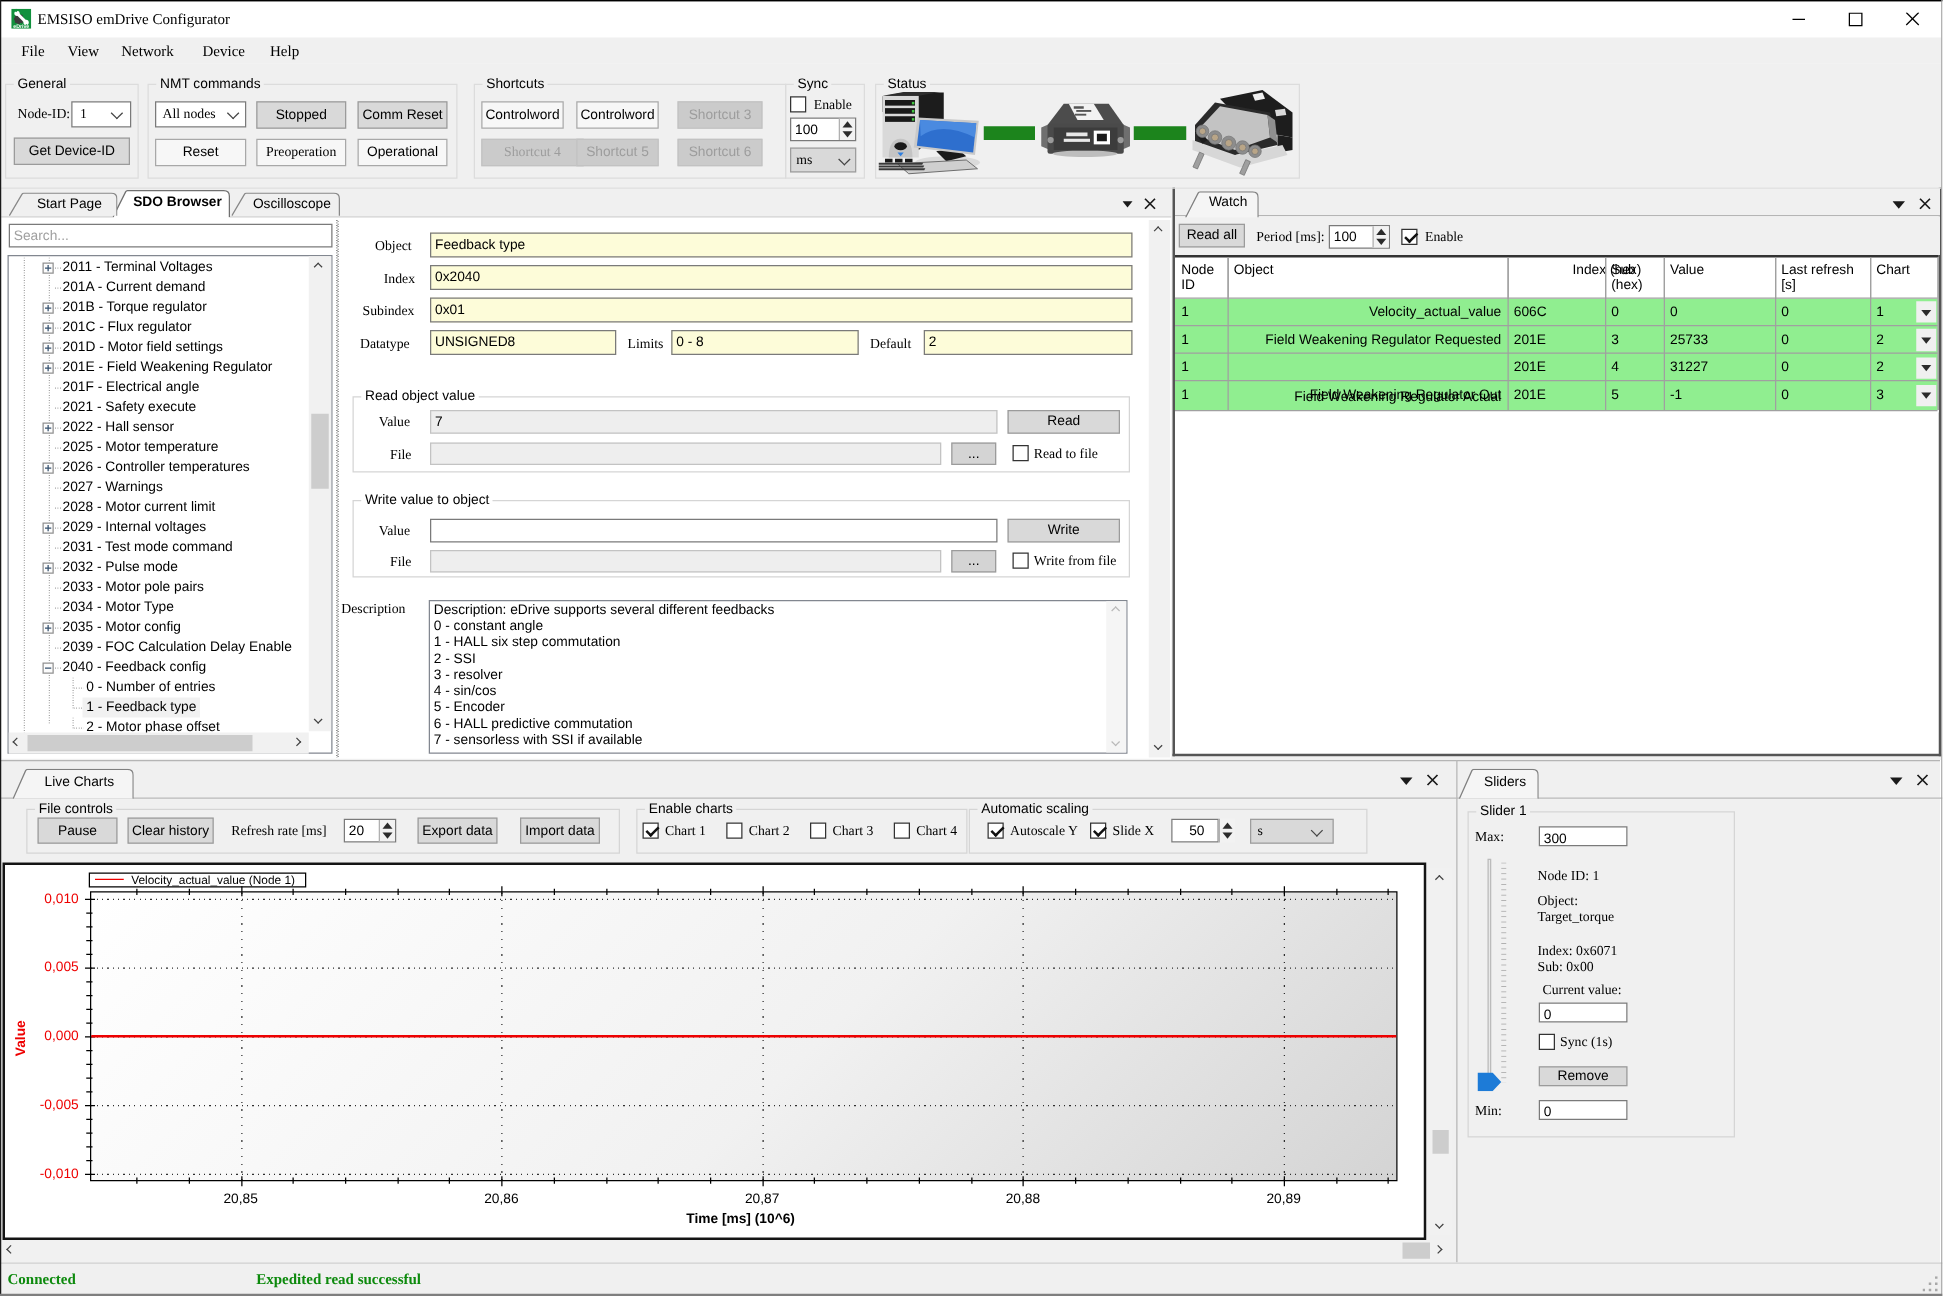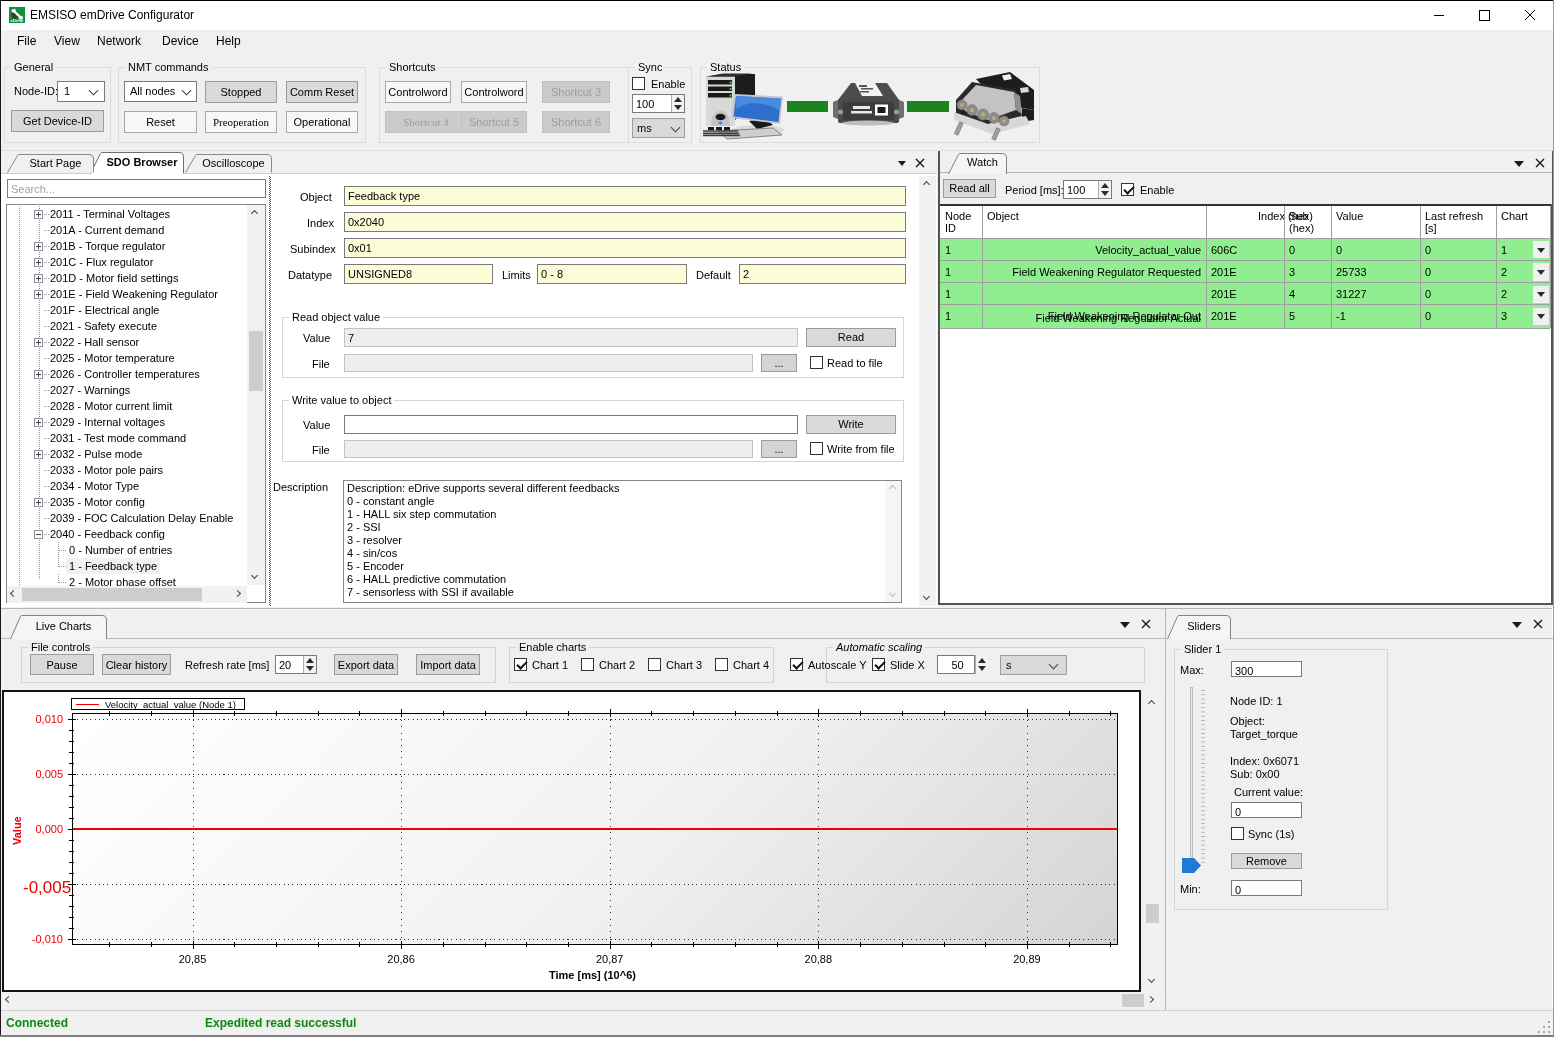--- a/index.html
+++ b/index.html
@@ -9,21 +9,21 @@
 .gb { position:absolute; border:1px solid #dcdcdc; }
 .gb > .gbl { position:absolute; top:-7px; left:6px; background:#f0f0f0; padding:0 3px; font-size:11px; }
 .btn { position:absolute; background:#d9d9d9; border:1px solid #9b9b9b; font-size:11px; text-align:center; line-height:20px; }
 .btnw { position:absolute; background:#f7f7f7; border:1px solid #a8a8a8; font-size:11px; text-align:center; line-height:20px; }
 .btnd { position:absolute; background:#cbcbcb; border:1px solid #c2c2c2; color:#9d9d9d; font-size:11px; text-align:center; line-height:20px; }
 .fld { position:absolute; background:#fff; border:1px solid #7a7a7a; font-size:11px; padding-left:3px; line-height:18px; white-space:nowrap; overflow:hidden; }
 .fldy { background:#fdfcd9; }
 .fldd { background:#eeeeee; border:1px solid #c3c3c3; }
 .cb { position:absolute; width:13px; height:13px; background:#fff; border:1px solid #333; }
 .cb.ck:before { content:""; position:absolute; left:2px; top:-1px; width:8px; height:4px; border-left:2px solid #111; border-bottom:2px solid #111; transform:rotate(-45deg); transform-origin:center; margin-top:3px; }
-.lbl { position:absolute; font-size:11px; white-space:nowrap; }
+.lbl { position:absolute; font-size:11px; white-space:nowrap;font-family:Liberation Serif, serif; }
 .dd { position:absolute; background:#fff; border:1px solid #7a7a7a; }
 .chev { position:absolute; width:8px; height:8px; }
 .chev:before { content:""; position:absolute; left:0; top:0; width:6px; height:6px; border-right:1.6px solid #444; border-bottom:1.6px solid #444; transform:rotate(45deg); }
 .spinbtns { position:absolute; width:13px; background:#f2f2f2; border-left:1px solid #b0b0b0; }
 .tri-u { width:0; height:0; border-left:4px solid transparent; border-right:4px solid transparent; border-bottom:5px solid #2b2b2b; position:absolute; }
 .tri-d { width:0; height:0; border-left:4px solid transparent; border-right:4px solid transparent; border-top:5px solid #2b2b2b; position:absolute; }
 .sb { position:absolute; background:#f1f1f1; }
 .sbthumb { position:absolute; background:#cdcdcd; }
 .ch { position:absolute; width:5px; height:5px; border-left:1.7px solid #404040; border-top:1.7px solid #404040; }
 .chu { transform:rotate(45deg); } .chd { transform:rotate(225deg); } .chl { transform:rotate(-45deg); } .chr { transform:rotate(135deg); }
@@ -508,21 +508,21 @@
   </div>
 <div class="cb ck" style="left:514px;top:658px;"></div>
 <div class="lbl" style="left:532px;top:659px;">Chart 1</div>
 <div class="cb" style="left:581px;top:658px;"></div>
 <div class="lbl" style="left:599px;top:659px;">Chart 2</div>
 <div class="cb" style="left:648px;top:658px;"></div>
 <div class="lbl" style="left:666px;top:659px;">Chart 3</div>
 <div class="cb" style="left:715px;top:658px;"></div>
 <div class="lbl" style="left:733px;top:659px;">Chart 4</div>
 
-<div class="gb" style="left:826px;top:647px;width:319px;height:36px;border-color:#d5d5d5;font-style:italic;">
+<div class="gb" style="left:775px;top:647px;width:319px;height:36px;border-color:#d5d5d5;">
     <div class="gbl">Automatic scaling</div>
   </div>
 <div class="cb ck" style="left:790px;top:658px;"></div>
 <div class="lbl" style="left:808px;top:659px;">Autoscale Y</div>
 <div class="cb ck" style="left:872px;top:658px;"></div>
 <div class="lbl" style="left:890px;top:659px;">Slide X</div>
 <div class="fld" style="left:937px;top:655px;width:38px;height:19px;text-align:center;">50</div>
 <div class="spinbtns" style="left:975px;top:655px;height:19px;">
   <div class="tri-u" style="left:2px;top:3px;"></div>
   <div class="tri-d" style="left:2px;top:11px;"></div>
@@ -613,21 +613,21 @@
     <div class="abs" style="left:67.5px;top:883.8px;width:8px;height:1px;background:#000;"></div>
     <div class="abs" style="left:69px;top:894.76px;width:5px;height:1px;background:#000;"></div>
     <div class="abs" style="left:69px;top:905.72px;width:5px;height:1px;background:#000;"></div>
     <div class="abs" style="left:69px;top:916.6800000000001px;width:5px;height:1px;background:#000;"></div>
     <div class="abs" style="left:69px;top:927.64px;width:5px;height:1px;background:#000;"></div>
     <div class="abs" style="left:67.5px;top:938.6px;width:8px;height:1px;background:#000;"></div>
     <div class="abs" style="left:72.5px;top:828.3px;width:1044.5px;height:1.4px;background:#ee0000;"></div>
     <div class="abs" style="left:23px;top:713.4px;width:40px;text-align:right;color:#e00;font-size:11px;">0,010</div>
     <div class="abs" style="left:23px;top:768.2px;width:40px;text-align:right;color:#e00;font-size:11px;">0,005</div>
     <div class="abs" style="left:23px;top:823px;width:40px;text-align:right;color:#e00;font-size:11px;">0,000</div>
-    <div class="abs" style="left:23px;top:877.8px;width:40px;text-align:right;color:#e00;font-size:17px;">-0,005</div>
+    <div class="abs" style="left:23px;top:877.8px;width:40px;text-align:right;color:#e00;font-size:11px;">-0,005</div>
     <div class="abs" style="left:23px;top:932.6px;width:40px;text-align:right;color:#e00;font-size:11px;">-0,010</div>
     <div class="abs" style="left:11px;top:845px;color:#e00;font-size:11px;font-weight:bold;transform:rotate(-90deg);transform-origin:left top;">Value</div>
     <div class="abs" style="left:172.5px;top:953px;width:40px;text-align:center;font-size:11px;">20,85</div>
     <div class="abs" style="left:381.1px;top:953px;width:40px;text-align:center;font-size:11px;">20,86</div>
     <div class="abs" style="left:589.7px;top:953px;width:40px;text-align:center;font-size:11px;">20,87</div>
     <div class="abs" style="left:798.3px;top:953px;width:40px;text-align:center;font-size:11px;">20,88</div>
     <div class="abs" style="left:1006.9000000000001px;top:953px;width:40px;text-align:center;font-size:11px;">20,89</div>
     <div class="abs" style="left:549px;top:969px;font-size:11px;font-weight:bold;">Time [ms] (10^6)</div>
   </div>
 

